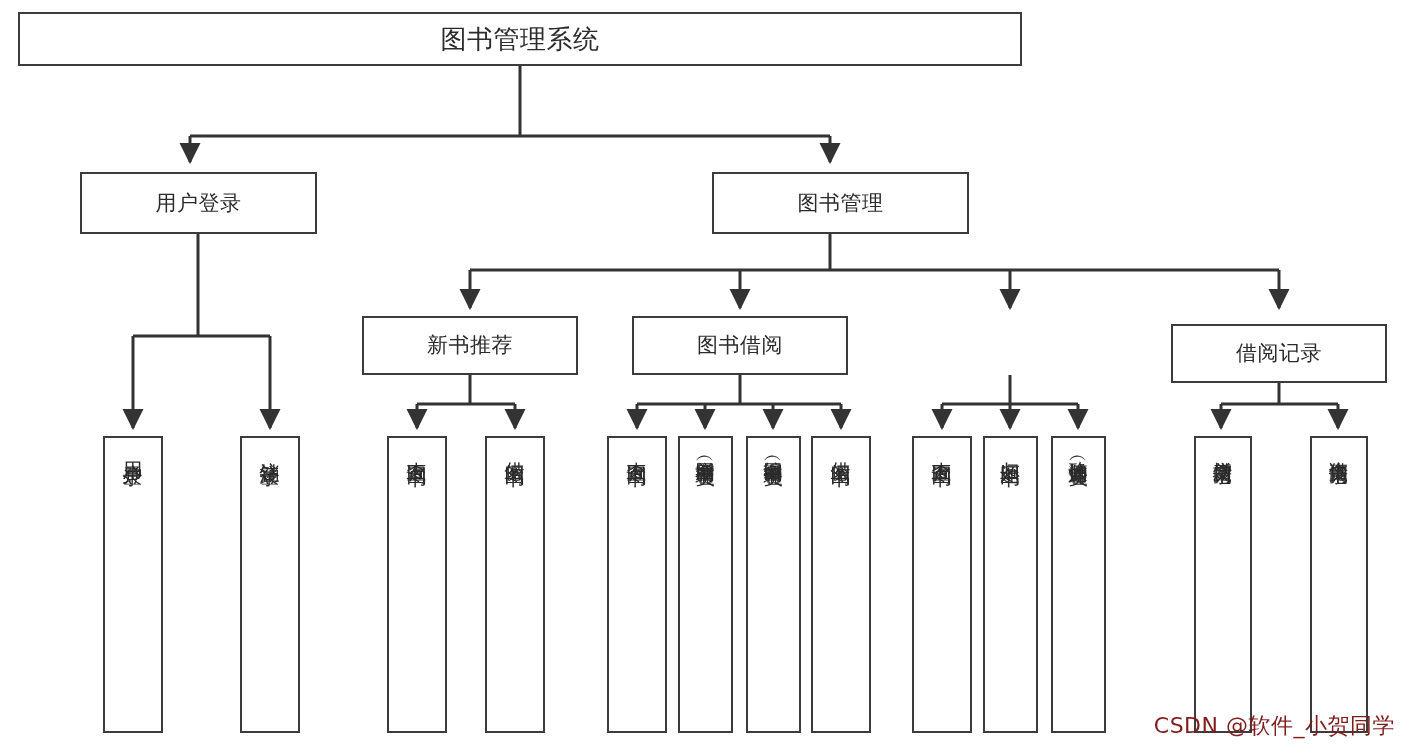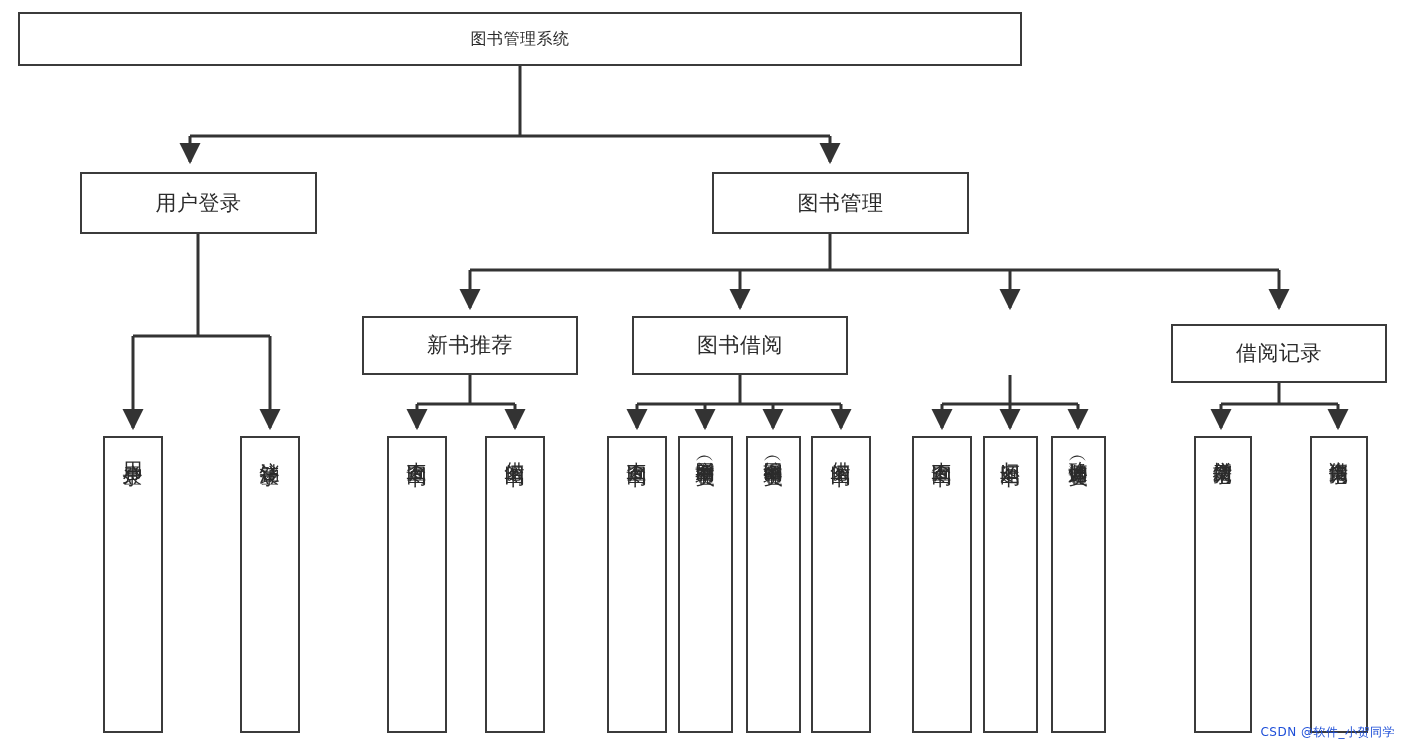--- a/index.html
+++ b/index.html
@@ -44,21 +44,21 @@
     text-align: center;
     line-height: 1.18;
     white-space: nowrap;
   }
   
   .node.h .label {
     font-size: 21px;
     letter-spacing: 0.5px;
   }
   .node.root .label {
-    font-size: 16px;
+    font-size: 26px;
   }
   
   .node.v {
     align-items: flex-start;
     padding-top: 8px;
   }
   .node.v .label {
     writing-mode: vertical-rl;
     text-orientation: upright;
     font-size: 20px;
@@ -68,22 +68,22 @@
     margin: 0 auto;
   }
   .node.v.tall .label {
     font-size: 19px;
     letter-spacing: 1px;
   }
   .watermark {
     position: absolute;
     right: 10px;
     bottom: 6px;
-    font-size: 12px;
-    color: #1d4ed8;
+    font-size: 22px;
+    color: #7f1d1d;
     letter-spacing: 0.5px;
     z-index: 5;
     white-space: nowrap;
   }
 </style>
 </head>
 <body>
 
 <div id="diagram">
 

